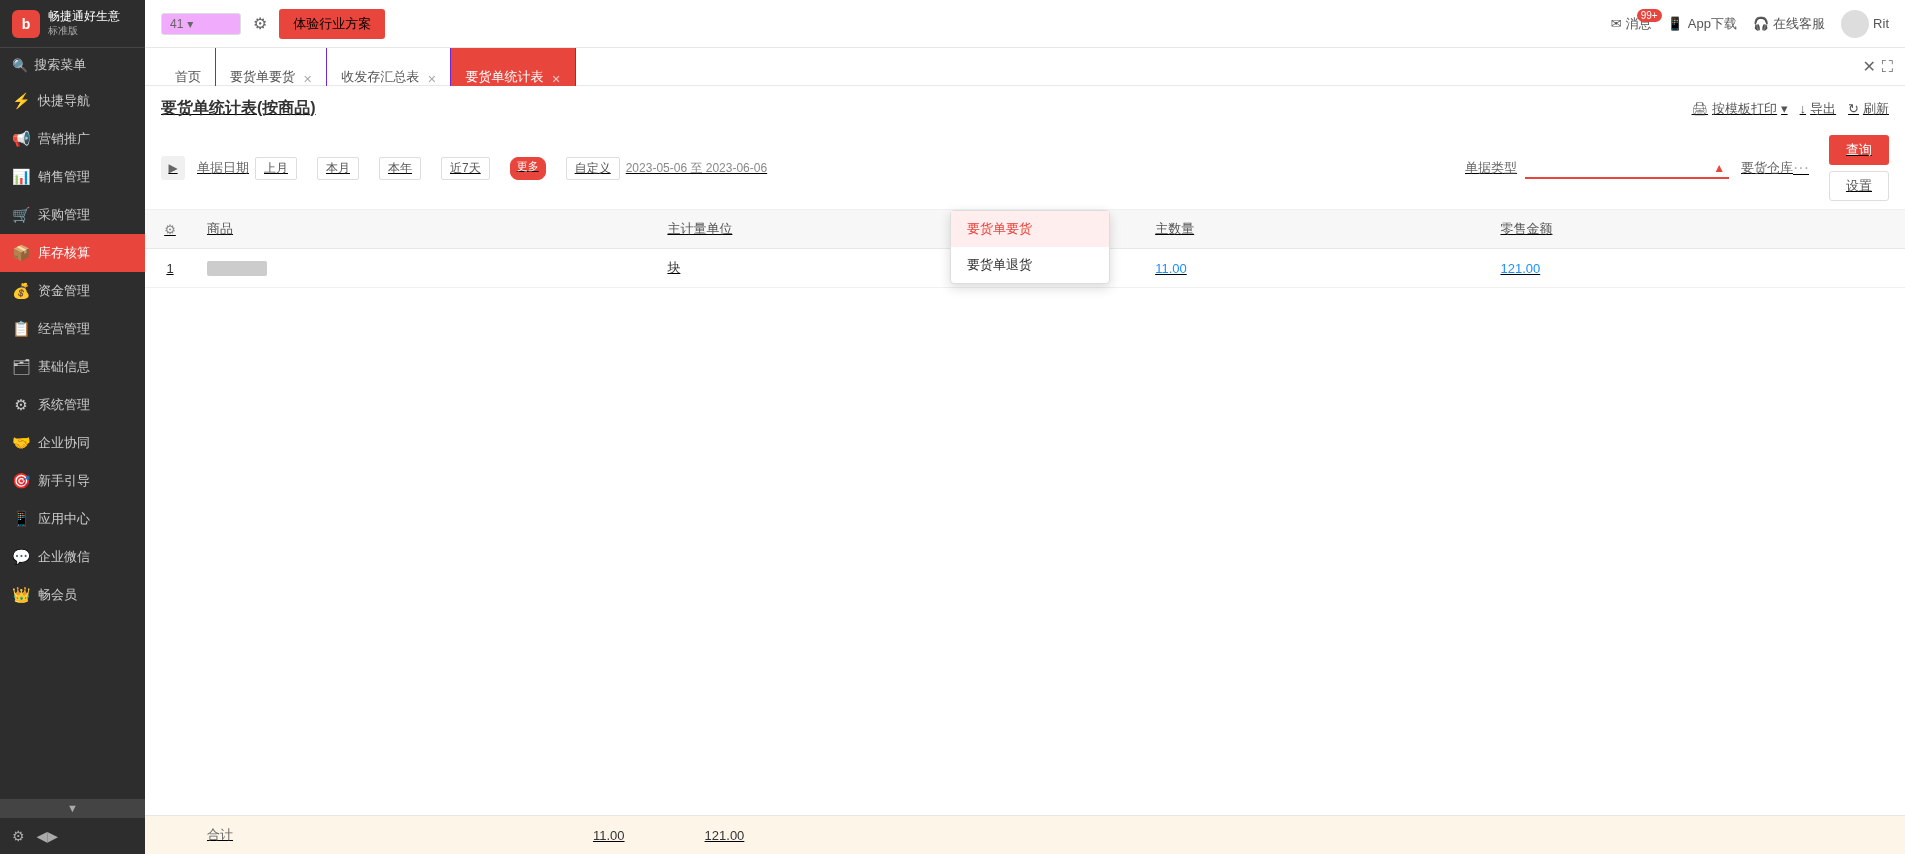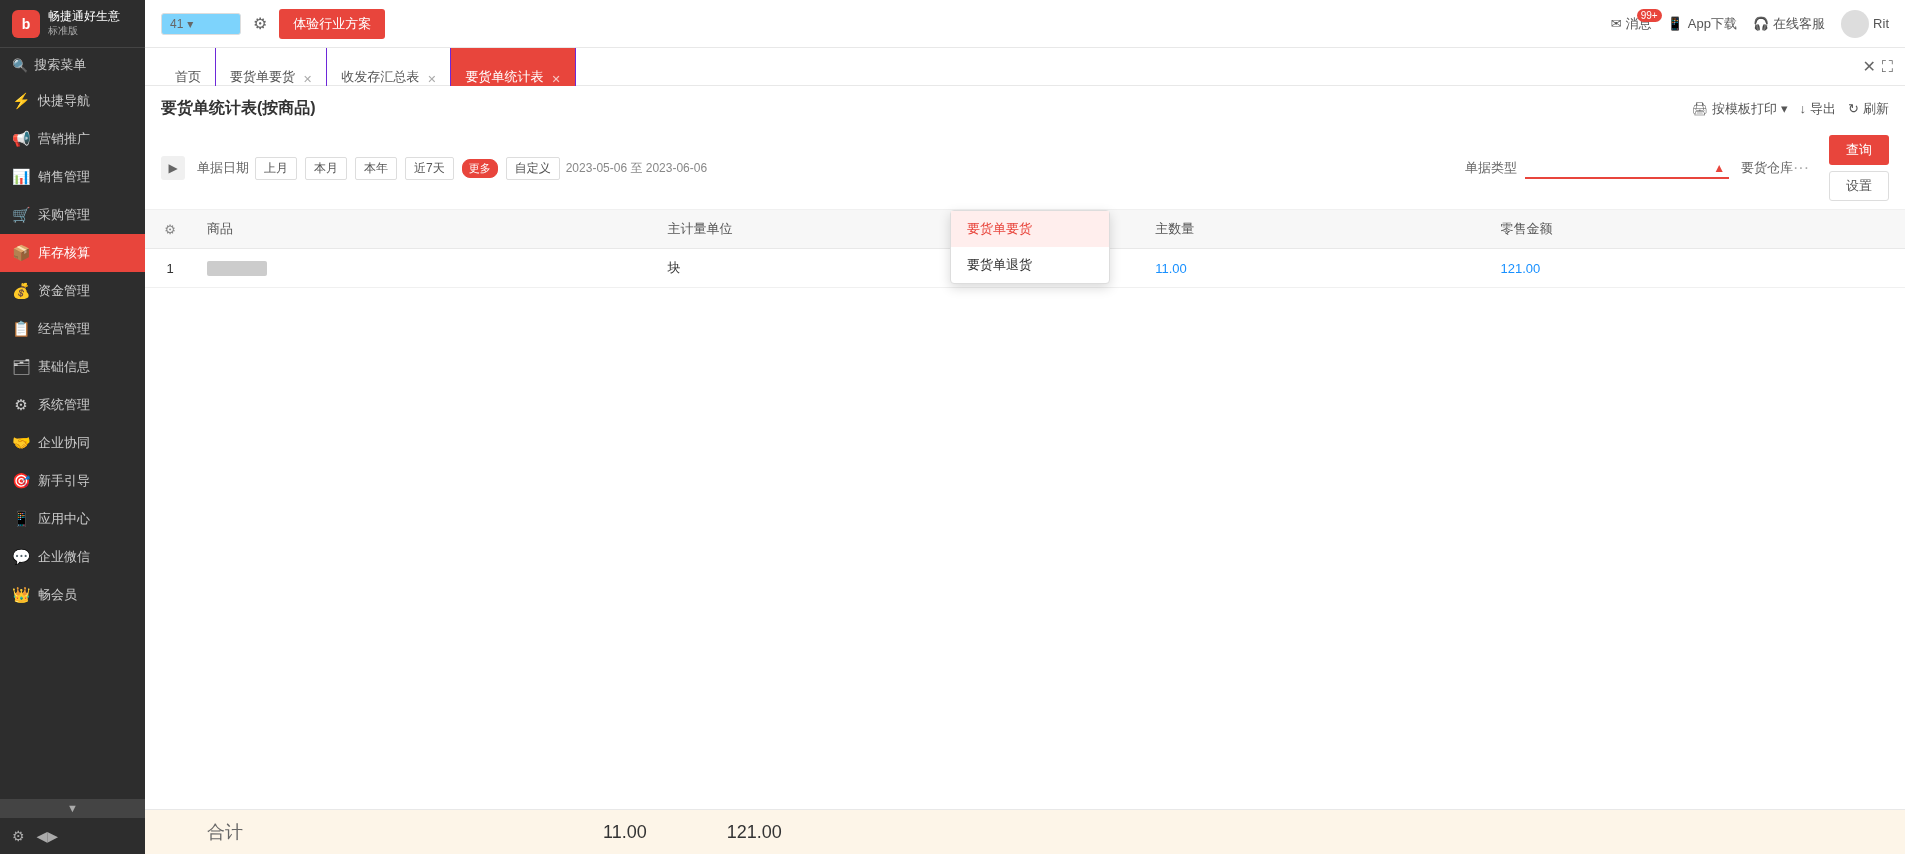--- a/index.html
+++ b/index.html
@@ -113,32 +113,32 @@
     .store-selector {
       display: flex;
       align-items: center;
       gap: 4px;
       color: #666;
       font-size: 12px;
       border: 1px solid #ddd;
       padding: 3px 8px;
       border-radius: 3px;
       cursor: pointer;
-      background: #7dd3fc;
+      background: #f0abfc;
       min-width: 80px;
     }
     .settings-btn {
       color: #666;
       cursor: pointer;
       font-size: 16px;
       padding: 4px;
     }
     .trial-btn {
       background: #e8453c;
-      color: #ffffff;
+      color: #000000;
       border: none;
       padding: 6px 14px;
       border-radius: 3px;
       cursor: pointer;
       font-size: 13px;
       font-family: inherit;
     }
     .topbar-right {
       display: flex;
       align-items: center;
@@ -208,20 +208,21 @@
     }
 
     
     .page-content {
       flex: 1;
       overflow: hidden;
       display: flex;
       flex-direction: column;
       background: #fff;
       margin: 0;
+      text-decoration: underline;
     }
 
     
     .page-header {
       display: flex;
       align-items: center;
       justify-content: space-between;
       padding: 12px 16px 8px;
       background: #fff;
       flex-shrink: 0;
@@ -245,21 +246,21 @@
     }
     .filter-expand-btn {
       width: 24px; height: 24px;
       background: #f0f0f0;
       border-radius: 3px;
       display: flex; align-items: center; justify-content: center;
       cursor: pointer; color: #666; font-size: 12px;
     }
     .filter-section { display: flex; align-items: center; gap: 6px; }
     .filter-label { color: #666; font-size: 13px; white-space: nowrap; }
-    .date-btns { display: flex; align-items: center; gap: 8px; }
+    .date-btns { display: flex; gap: 20px; }
     .date-btn {
       padding: 2px 8px;
       border: 1px solid #ddd;
       border-radius: 2px;
       cursor: pointer;
       font-size: 12px;
       color: #555;
       background: white;
     }
     .date-btn.more {
@@ -350,21 +351,21 @@
     .table-settings-icon { color: #888; cursor: pointer; }
 
     
     .table-footer {
       background: #fdf5e8;
       border-top: 1px solid #e8e8e8;
       padding: 10px 12px;
       display: flex;
       align-items: center;
       gap: 40px;
-      font-size: 18px;
+      font-size: 13px;
       color: #333;
       flex-shrink: 0;
     }
     .footer-label { color: #666; }
 
     .blurred-text {
       background: #ccc;
       border-radius: 2px;
       color: transparent;
       display: inline-block;

